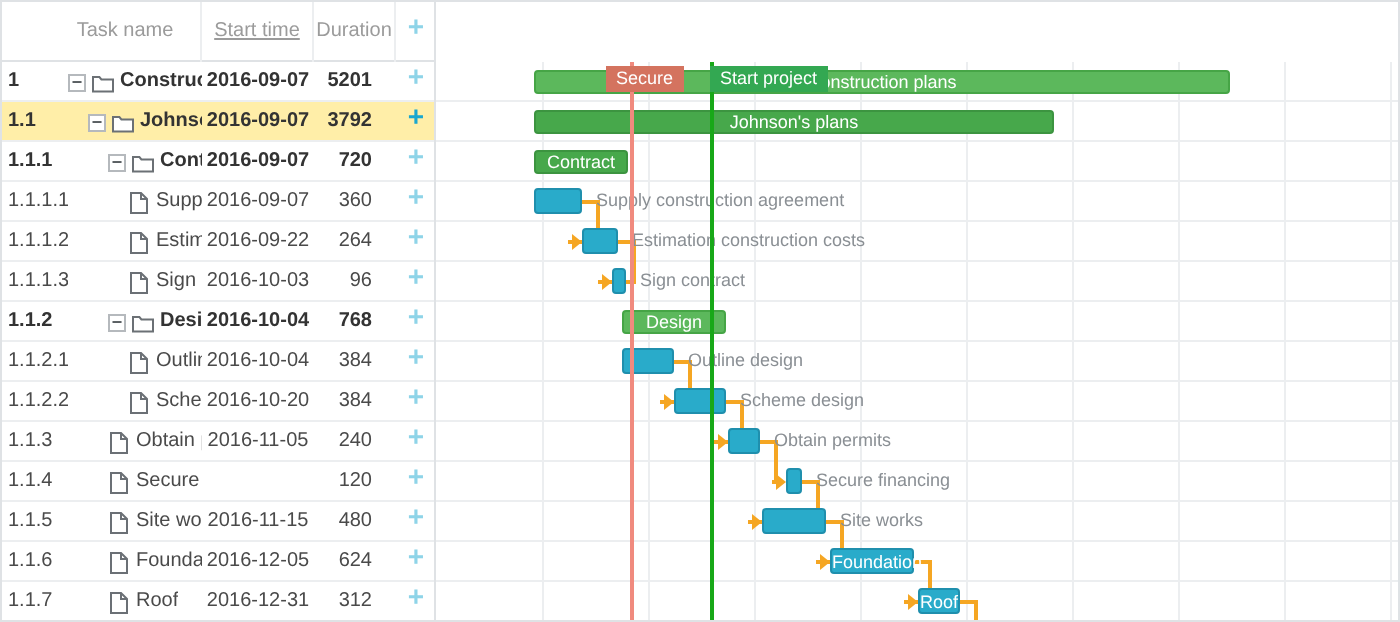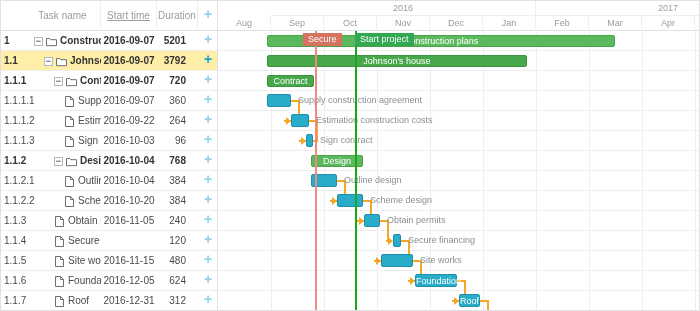--- a/index.html
+++ b/index.html
@@ -220,38 +220,20 @@
                 <path d="M6.5 0.5v3h3" fill="none" stroke="#6b7075" stroke-width="1"></path>
               </svg></span><span class="lbl">Roof</span></div>
           <div class="gc c-start">2016-12-31</div>
           <div class="gc c-dur">312</div>
           <div class="gc c-add"><span class="plus">+</span></div>
         </div>
       </div>
   </div>
 
   <div id="tl">
-    <div id="tl-head">
-      <div id="tl-years">
-          <div class="yr" style="left: 53px; width: 265px;">2016</div>
-          <div class="yr" style="left: 318px; width: 265px;">2017</div>
-        </div>
-      <div id="tl-months">
-          <div class="mo" style="left: 0px; width: 53px;">Aug</div>
-          <div class="mo" style="left: 53px; width: 53px;">Sep</div>
-          <div class="mo" style="left: 106px; width: 53px;">Oct</div>
-          <div class="mo" style="left: 159px; width: 53px;">Nov</div>
-          <div class="mo" style="left: 212px; width: 53px;">Dec</div>
-          <div class="mo" style="left: 265px; width: 53px;">Jan</div>
-          <div class="mo" style="left: 318px; width: 53px;">Feb</div>
-          <div class="mo" style="left: 371px; width: 53px;">Mar</div>
-          <div class="mo" style="left: 424px; width: 53px;">Apr</div>
-          <div class="mo" style="left: 477px; width: 53px;">May</div>
-        </div>
-    </div>
     <div id="tl-body">
       <div id="tl-grid">
           <div class="vline" style="left: 53px;"></div>
           <div class="vline" style="left: 106px;"></div>
           <div class="vline" style="left: 159px;"></div>
           <div class="vline" style="left: 212px;"></div>
           <div class="vline" style="left: 265px;"></div>
           <div class="vline" style="left: 318px;"></div>
           <div class="vline" style="left: 371px;"></div>
           <div class="vline" style="left: 424px;"></div>
@@ -325,21 +307,21 @@
           <div class="link v" style="left: 257px; top: 289px; width: 2px; height: 0px;"></div>
           <div class="link v" style="left: 307px; top: 309px; width: 2px; height: 0px;"></div>
           <div class="link v" style="left: 336px; top: 389px; width: 2px; height: 0px;"></div>
           <div class="link v" style="left: 359px; top: 409px; width: 2px; height: 0px;"></div>
         </div>
       <div id="tl-bars">
           <div class="bar summary" style="left: 49px; width: 348px; top: 4px;">
             <div class="bar-text inside" style="line-height: 11px;">Construction plans</div>
           </div>
           <div class="bar summary dark" style="left: 49px; width: 260px; top: 24px;">
-            <div class="bar-text inside" style="line-height: 11px;">Johnson's house</div>
+            <div class="bar-text inside" style="line-height: 11px;">Johnson's plans</div>
           </div>
           <div class="bar summary dark" style="left: 49px; width: 47px; top: 44px;">
             <div class="bar-text inside" style="line-height: 11px;">Contract</div>
           </div>
           <div class="bar task" style="left: 49px; width: 24px; top: 63px;"></div>
           <div class="bar-text outside" style="position: absolute; left: 80px; top: 63px;">Supply construction agreement</div>
           <div class="bar task" style="left: 73px; width: 18px; top: 83px;"></div>
           <div class="bar-text outside" style="position: absolute; left: 98px; top: 83px;">Estimation construction costs</div>
           <div class="bar task" style="left: 88px; width: 7px; top: 103px;"></div>
           <div class="bar-text outside" style="position: absolute; left: 102px; top: 103px;">Sign contract</div>

